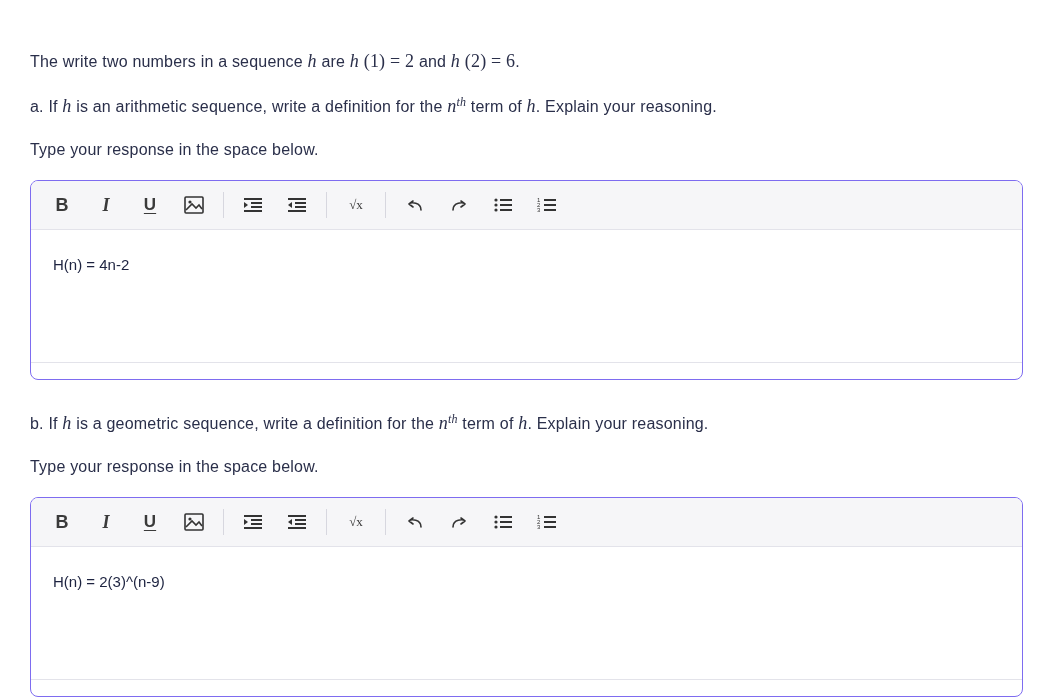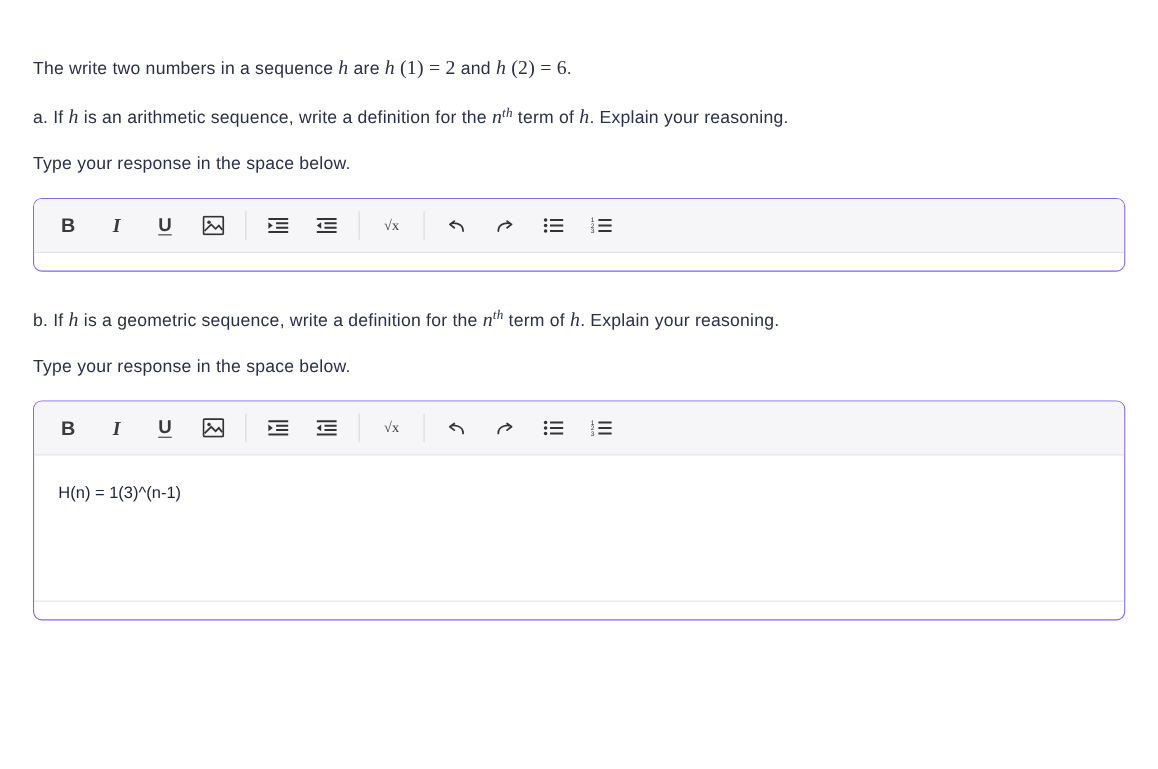--- a/index.html
+++ b/index.html
@@ -131,20 +131,21 @@
     </span>
     <span class="tool">
       <svg width="20" height="16" viewBox="0 0 20 16">
           <text x="0" y="5" font-size="6" fill="#333">1</text>
           <text x="0" y="10" font-size="6" fill="#333">2</text>
           <text x="0" y="15" font-size="6" fill="#333">3</text>
           <path d="M7 3h12M7 8h12M7 13h12" stroke="#333" stroke-width="1.8"></path>
         </svg>
     </span>
   </div>
+  <div class="editor-body" contenteditable="true" style="">H(n) = 4n-2</div>
   <div class="editor-footer"></div>
 </div>
 
 <p class="prompt-line">
   <span>b. If </span><span class="math-i">h</span><span> is a geometric sequence, write a definition for the </span><span class="math-i">n</span><span class="sup">th</span><span> term of </span><span class="math-i">h</span><span>. Explain your reasoning.</span>
 </p>
 
 <p class="prompt-line">Type your response in the space below.</p>
 
 <div class="editor-wrap" style="margin-bottom:0;">
@@ -203,15 +204,15 @@
     </span>
     <span class="tool">
       <svg width="20" height="16" viewBox="0 0 20 16">
           <text x="0" y="5" font-size="6" fill="#333">1</text>
           <text x="0" y="10" font-size="6" fill="#333">2</text>
           <text x="0" y="15" font-size="6" fill="#333">3</text>
           <path d="M7 3h12M7 8h12M7 13h12" stroke="#333" stroke-width="1.8"></path>
         </svg>
     </span>
   </div>
-  <div class="editor-body" contenteditable="true" style="">H(n) = 1(3)^(n-1)</div>
+  <div class="editor-body" contenteditable="true" style="">H(n) = 2(3)^(n-9)</div>
   <div class="editor-footer"></div>
 </div>
 
 </body></html>

